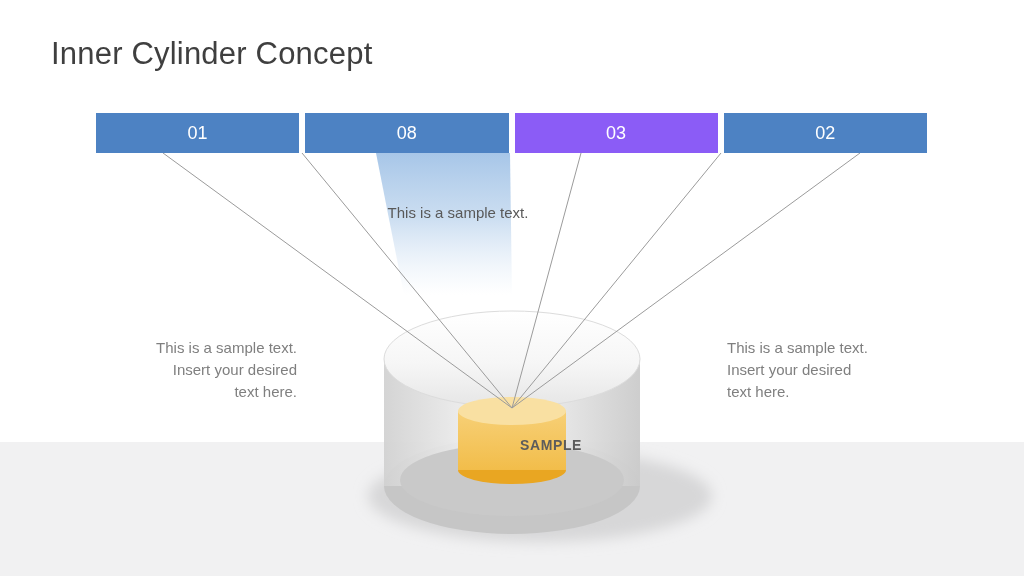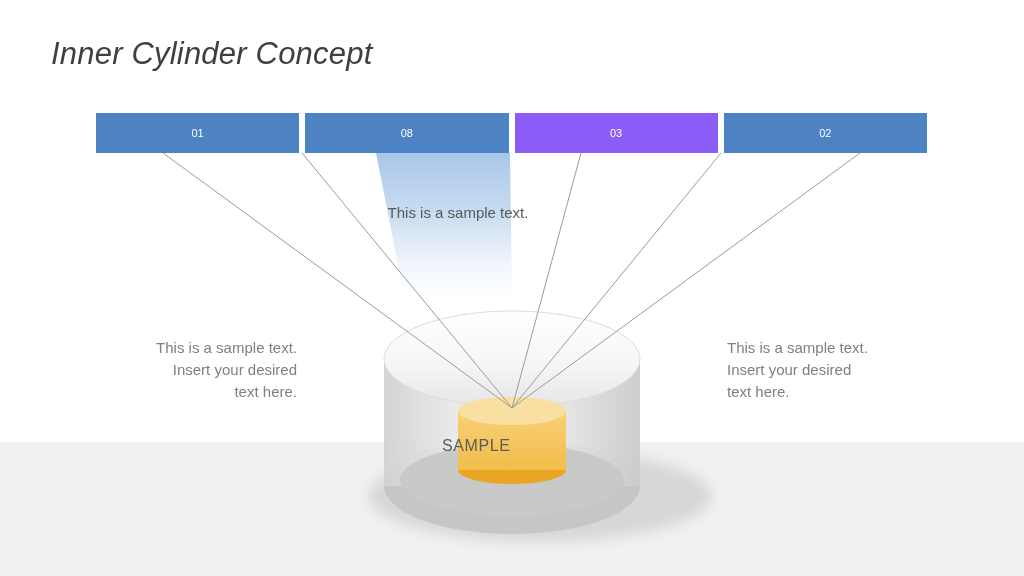--- a/index.html
+++ b/index.html
@@ -13,48 +13,48 @@
   .floor{
     position:absolute;left:0;top:442px;width:1024px;height:134px;
     background:#f1f1f2;
   }
   .diagram-svg{
     position:absolute;left:0;top:0;width:1024px;height:576px;
   }
   .slide-title{
     position:absolute;left:51px;top:36px;
     font-size:31px;font-weight:400;color:#3f3f3f;
-    letter-spacing:0.2px;white-space:nowrap;margin:0;font-style:italic;
+    letter-spacing:0.2px;white-space:nowrap;margin:0;
   }
   .steps-row{
     position:absolute;left:96px;top:113px;width:831px;height:40px;
     display:flex;gap:6px;
   }
   .step-box{
     flex:1 1 0;height:40px;
     background:#4d82c3;
-    color:#ffffff;font-size:11px;
+    color:#ffffff;font-size:18px;
     display:flex;align-items:center;justify-content:center;
     user-select:none;
   }
   .step-box.active{background:#8b5cf6;}
   .beam-callout{
     position:absolute;left:358px;top:204px;width:200px;
     text-align:center;font-size:15px;color:#595959;
   }
   .side-note{
     position:absolute;top:337px;width:175px;
     font-size:15px;line-height:22px;color:#7f7f7f;
   }
   .side-note.left{left:122px;text-align:right;}
   .side-note.right{left:727px;text-align:left;}
   .inner-cylinder-label{
     position:absolute;left:442px;top:436px;width:140px;
-    text-align:left;font-size:16px;line-height:19px;
-    font-weight:normal;color:#5c5c5c;letter-spacing:0.6px;
+    text-align:right;font-size:14px;line-height:19px;
+    font-weight:bold;color:#5c5c5c;letter-spacing:0.6px;
   }
 </style>
 </head>
 <body>
 
 <div class="slide">
 
   <div class="floor"></div>
 
   <svg class="diagram-svg" viewBox="0 0 1024 576">

